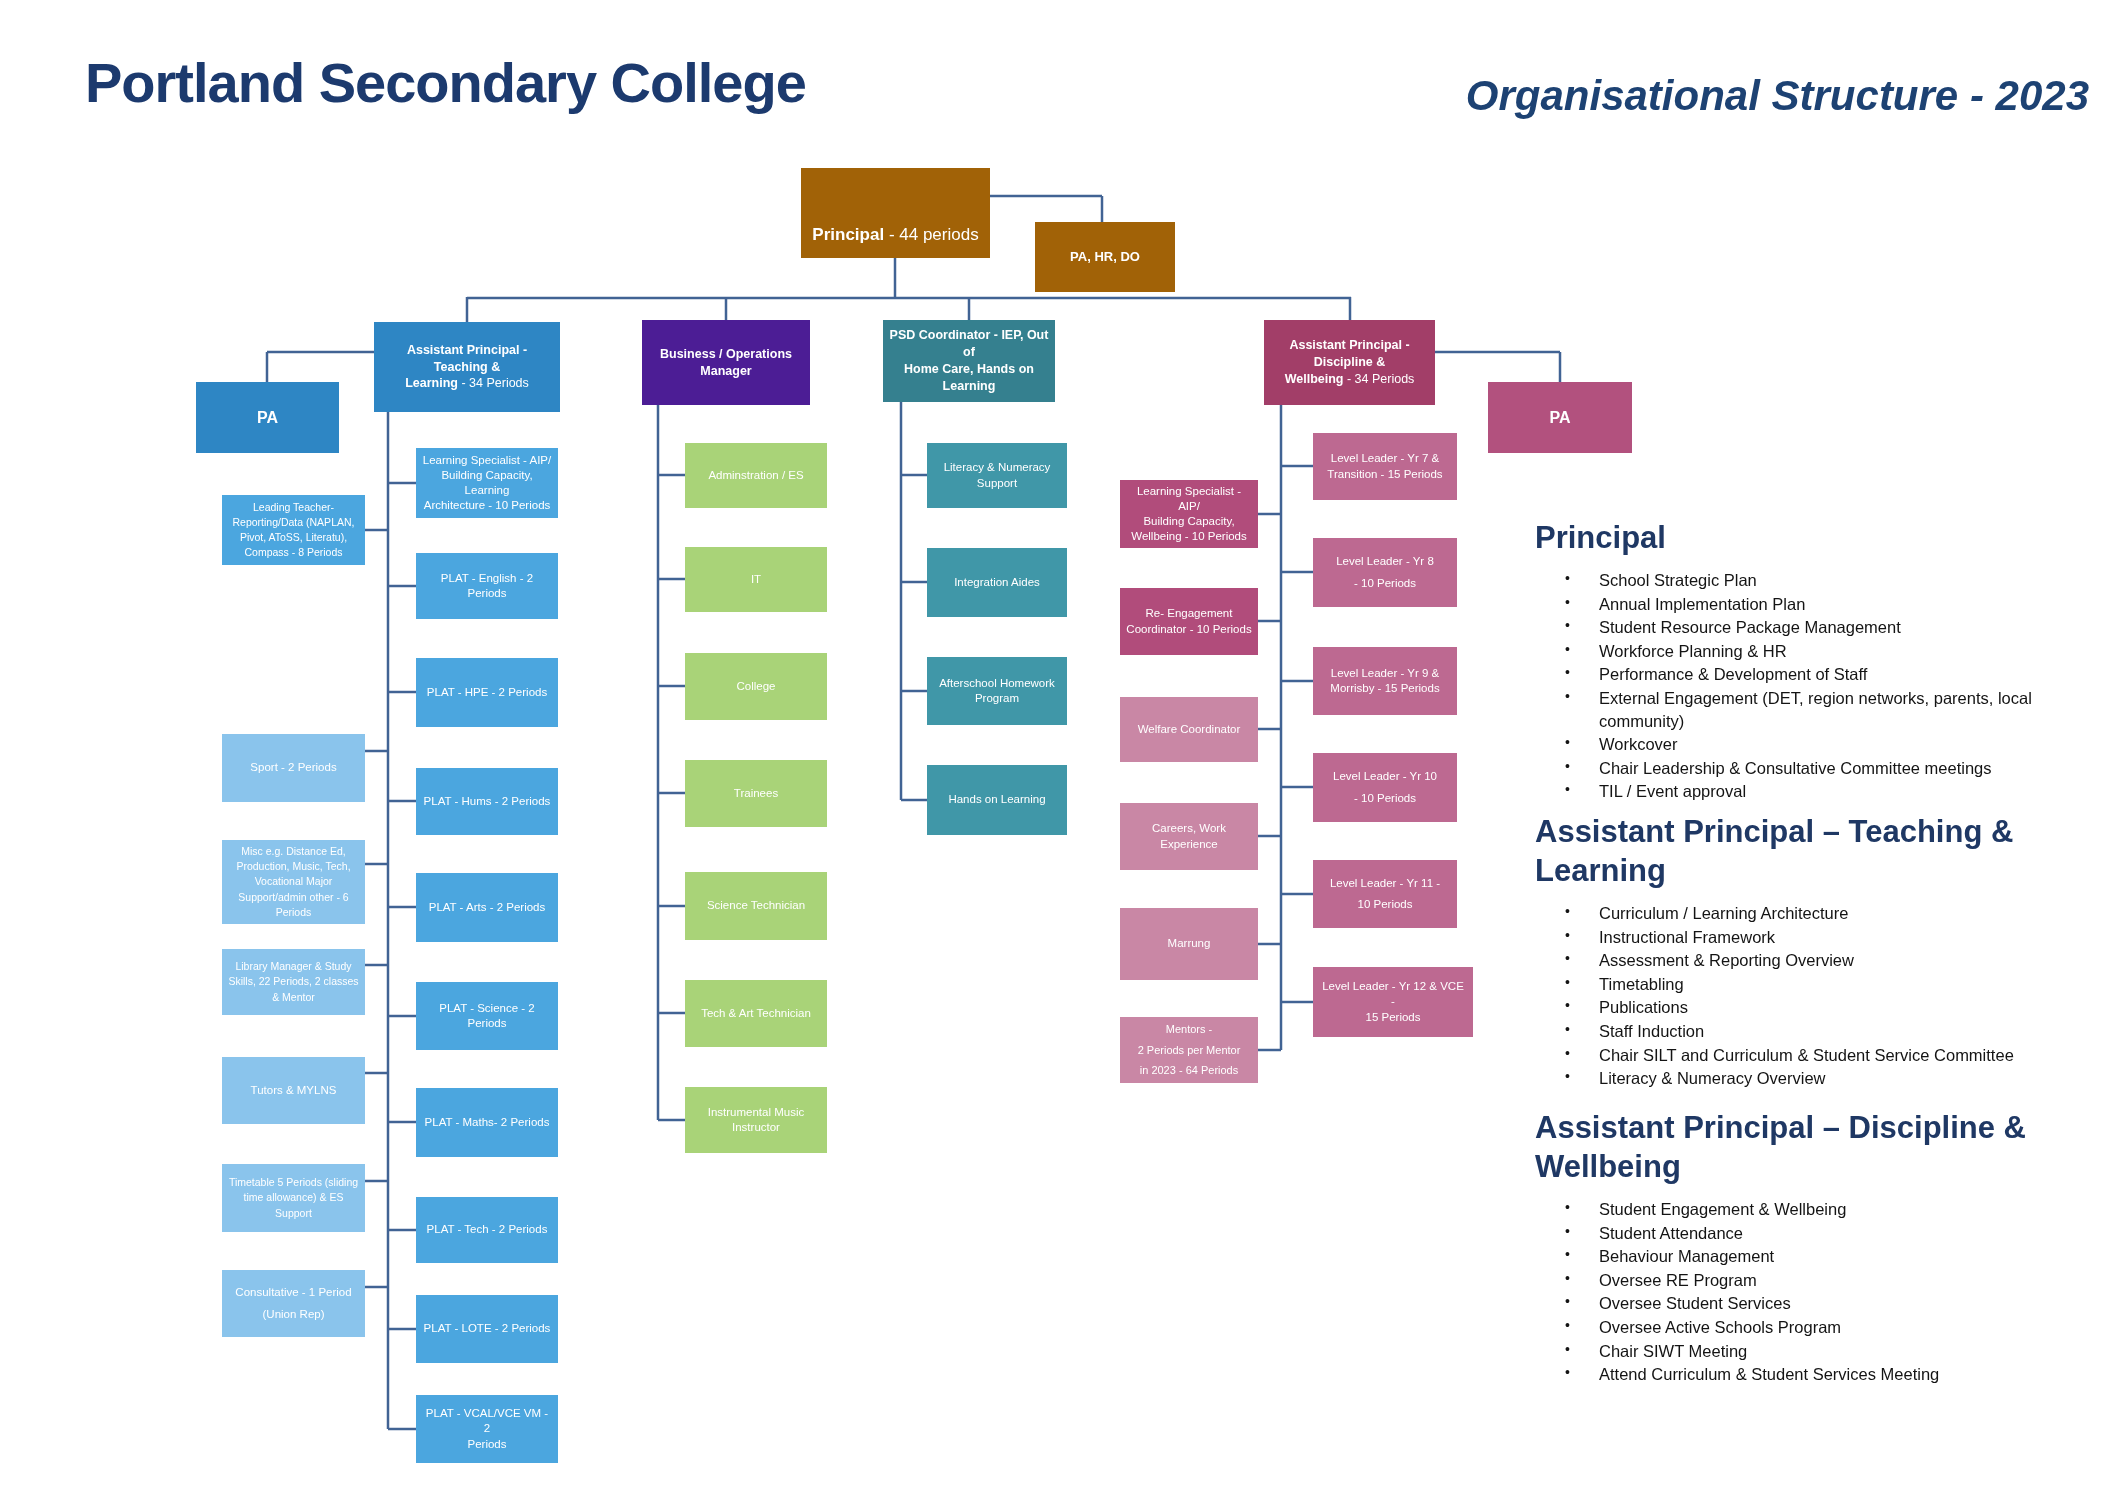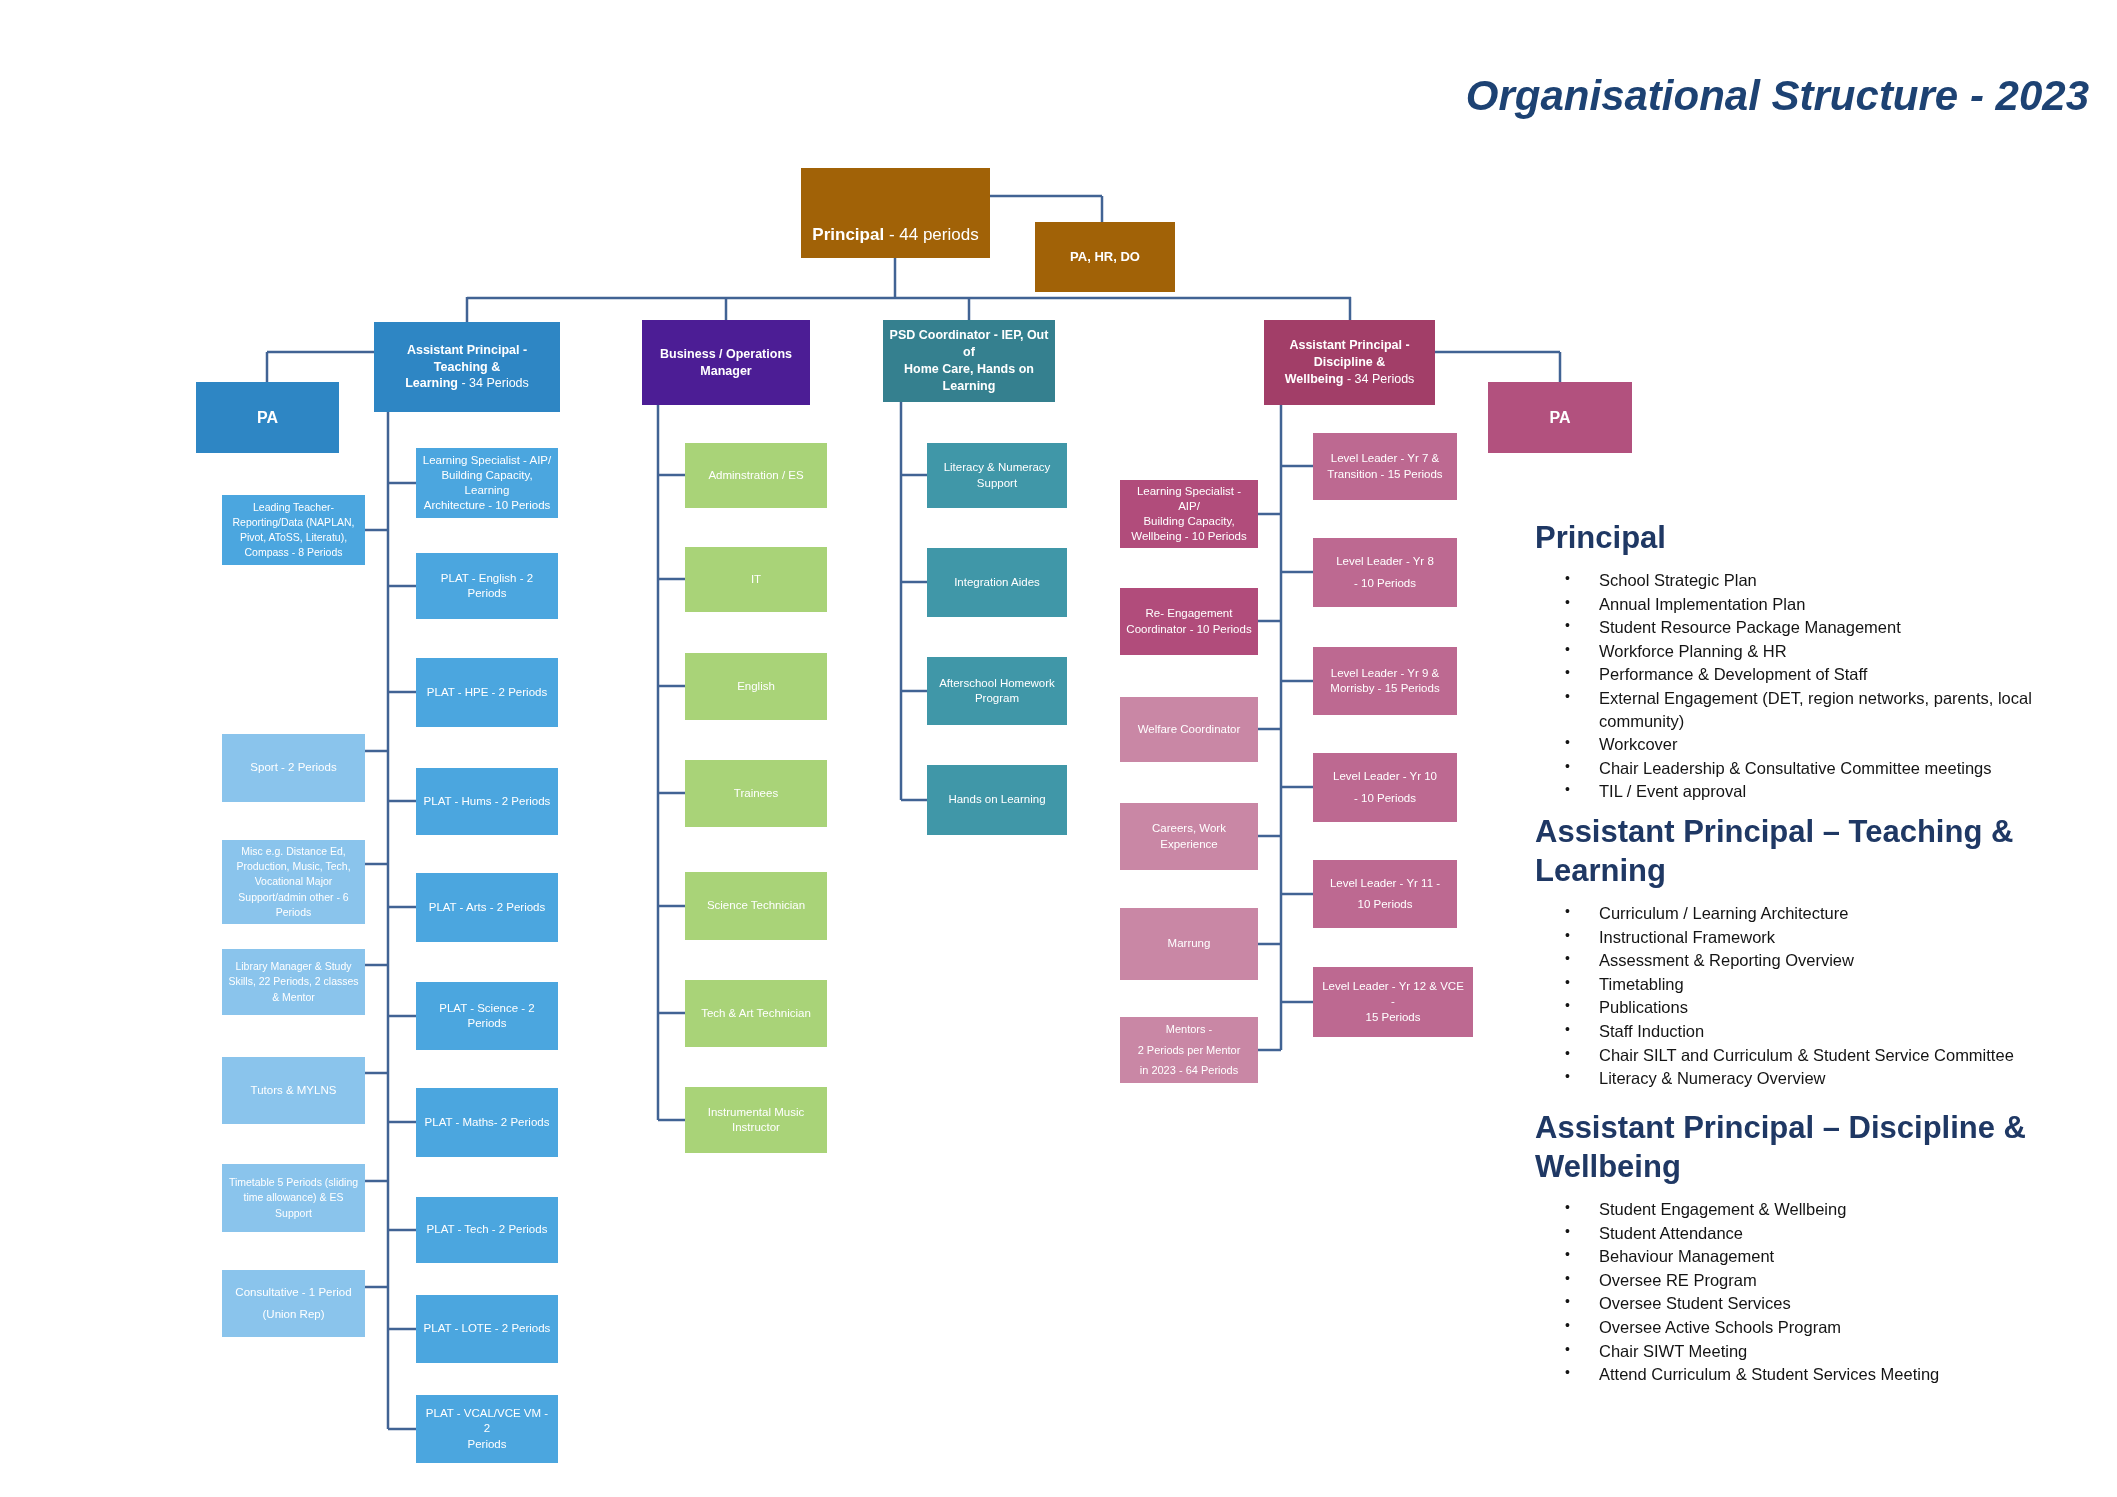--- a/index.html
+++ b/index.html
@@ -108,20 +108,21 @@
       <line x1="1258" y1="1050" x2="1281" y2="1050"></line>
       <line x1="1281" y1="466" x2="1313" y2="466"></line>
       <line x1="1281" y1="572" x2="1313" y2="572"></line>
       <line x1="1281" y1="681" x2="1313" y2="681"></line>
       <line x1="1281" y1="787" x2="1313" y2="787"></line>
       <line x1="1281" y1="894" x2="1313" y2="894"></line>
       <line x1="1281" y1="1002" x2="1313" y2="1002"></line>
     </g>
   </svg>
 
+  <div class="title">Portland Secondary College</div>
   <div class="subtitle">Organisational Structure - 2023</div>
 
   <div class="node navy principal-box" style="left:801px;top:168px;width:189px;height:90px">
     <div><b>Principal</b><span> - 44 periods</span></div>
   </div>
   <div class="node navy pahrdo" style="left:1035px;top:222px;width:140px;height:70px">PA, HR, DO</div>
   <div class="node blue-h pa" style="left:196px;top:382px;width:143px;height:71px">PA</div>
   <div class="node pink-pa pa" style="left:1488px;top:382px;width:144px;height:71px">PA</div>
 
   <div class="node blue-h hdr" style="left:374px;top:322px;width:186px;height:90px">
@@ -169,21 +170,21 @@
   <div class="node blue-m" style="left:416px;top:873px;width:142px;height:69px">PLAT - Arts - 2 Periods</div>
   <div class="node blue-m" style="left:416px;top:982px;width:142px;height:68px">PLAT - Science - 2 Periods</div>
   <div class="node blue-m" style="left:416px;top:1088px;width:142px;height:69px">PLAT - Maths- 2 Periods</div>
   <div class="node blue-m" style="left:416px;top:1197px;width:142px;height:66px">PLAT - Tech - 2 Periods</div>
   <div class="node blue-m" style="left:416px;top:1295px;width:142px;height:68px">PLAT - LOTE - 2 Periods</div>
   <div class="node blue-m" style="left:416px;top:1395px;width:142px;height:68px">PLAT - VCAL/VCE VM - 2
 Periods</div>
 
   <div class="node green-l" style="left:685px;top:443px;width:142px;height:65px">Adminstration / ES</div>
   <div class="node green-l" style="left:685px;top:547px;width:142px;height:65px">IT</div>
-  <div class="node green-l" style="left:685px;top:653px;width:142px;height:67px">English</div>
+  <div class="node green-l" style="left:685px;top:653px;width:142px;height:67px">College</div>
   <div class="node green-l" style="left:685px;top:760px;width:142px;height:67px">Trainees</div>
   <div class="node green-l" style="left:685px;top:872px;width:142px;height:68px">Science Technician</div>
   <div class="node green-l" style="left:685px;top:980px;width:142px;height:67px">Tech &amp; Art Technician</div>
   <div class="node green-l" style="left:685px;top:1087px;width:142px;height:66px">Instrumental Music
 Instructor</div>
 
   <div class="node teal-l" style="left:927px;top:443px;width:140px;height:65px">Literacy &amp; Numeracy
 Support</div>
   <div class="node teal-l" style="left:927px;top:548px;width:140px;height:69px">Integration Aides</div>
   <div class="node teal-l" style="left:927px;top:657px;width:140px;height:68px">Afterschool Homework

